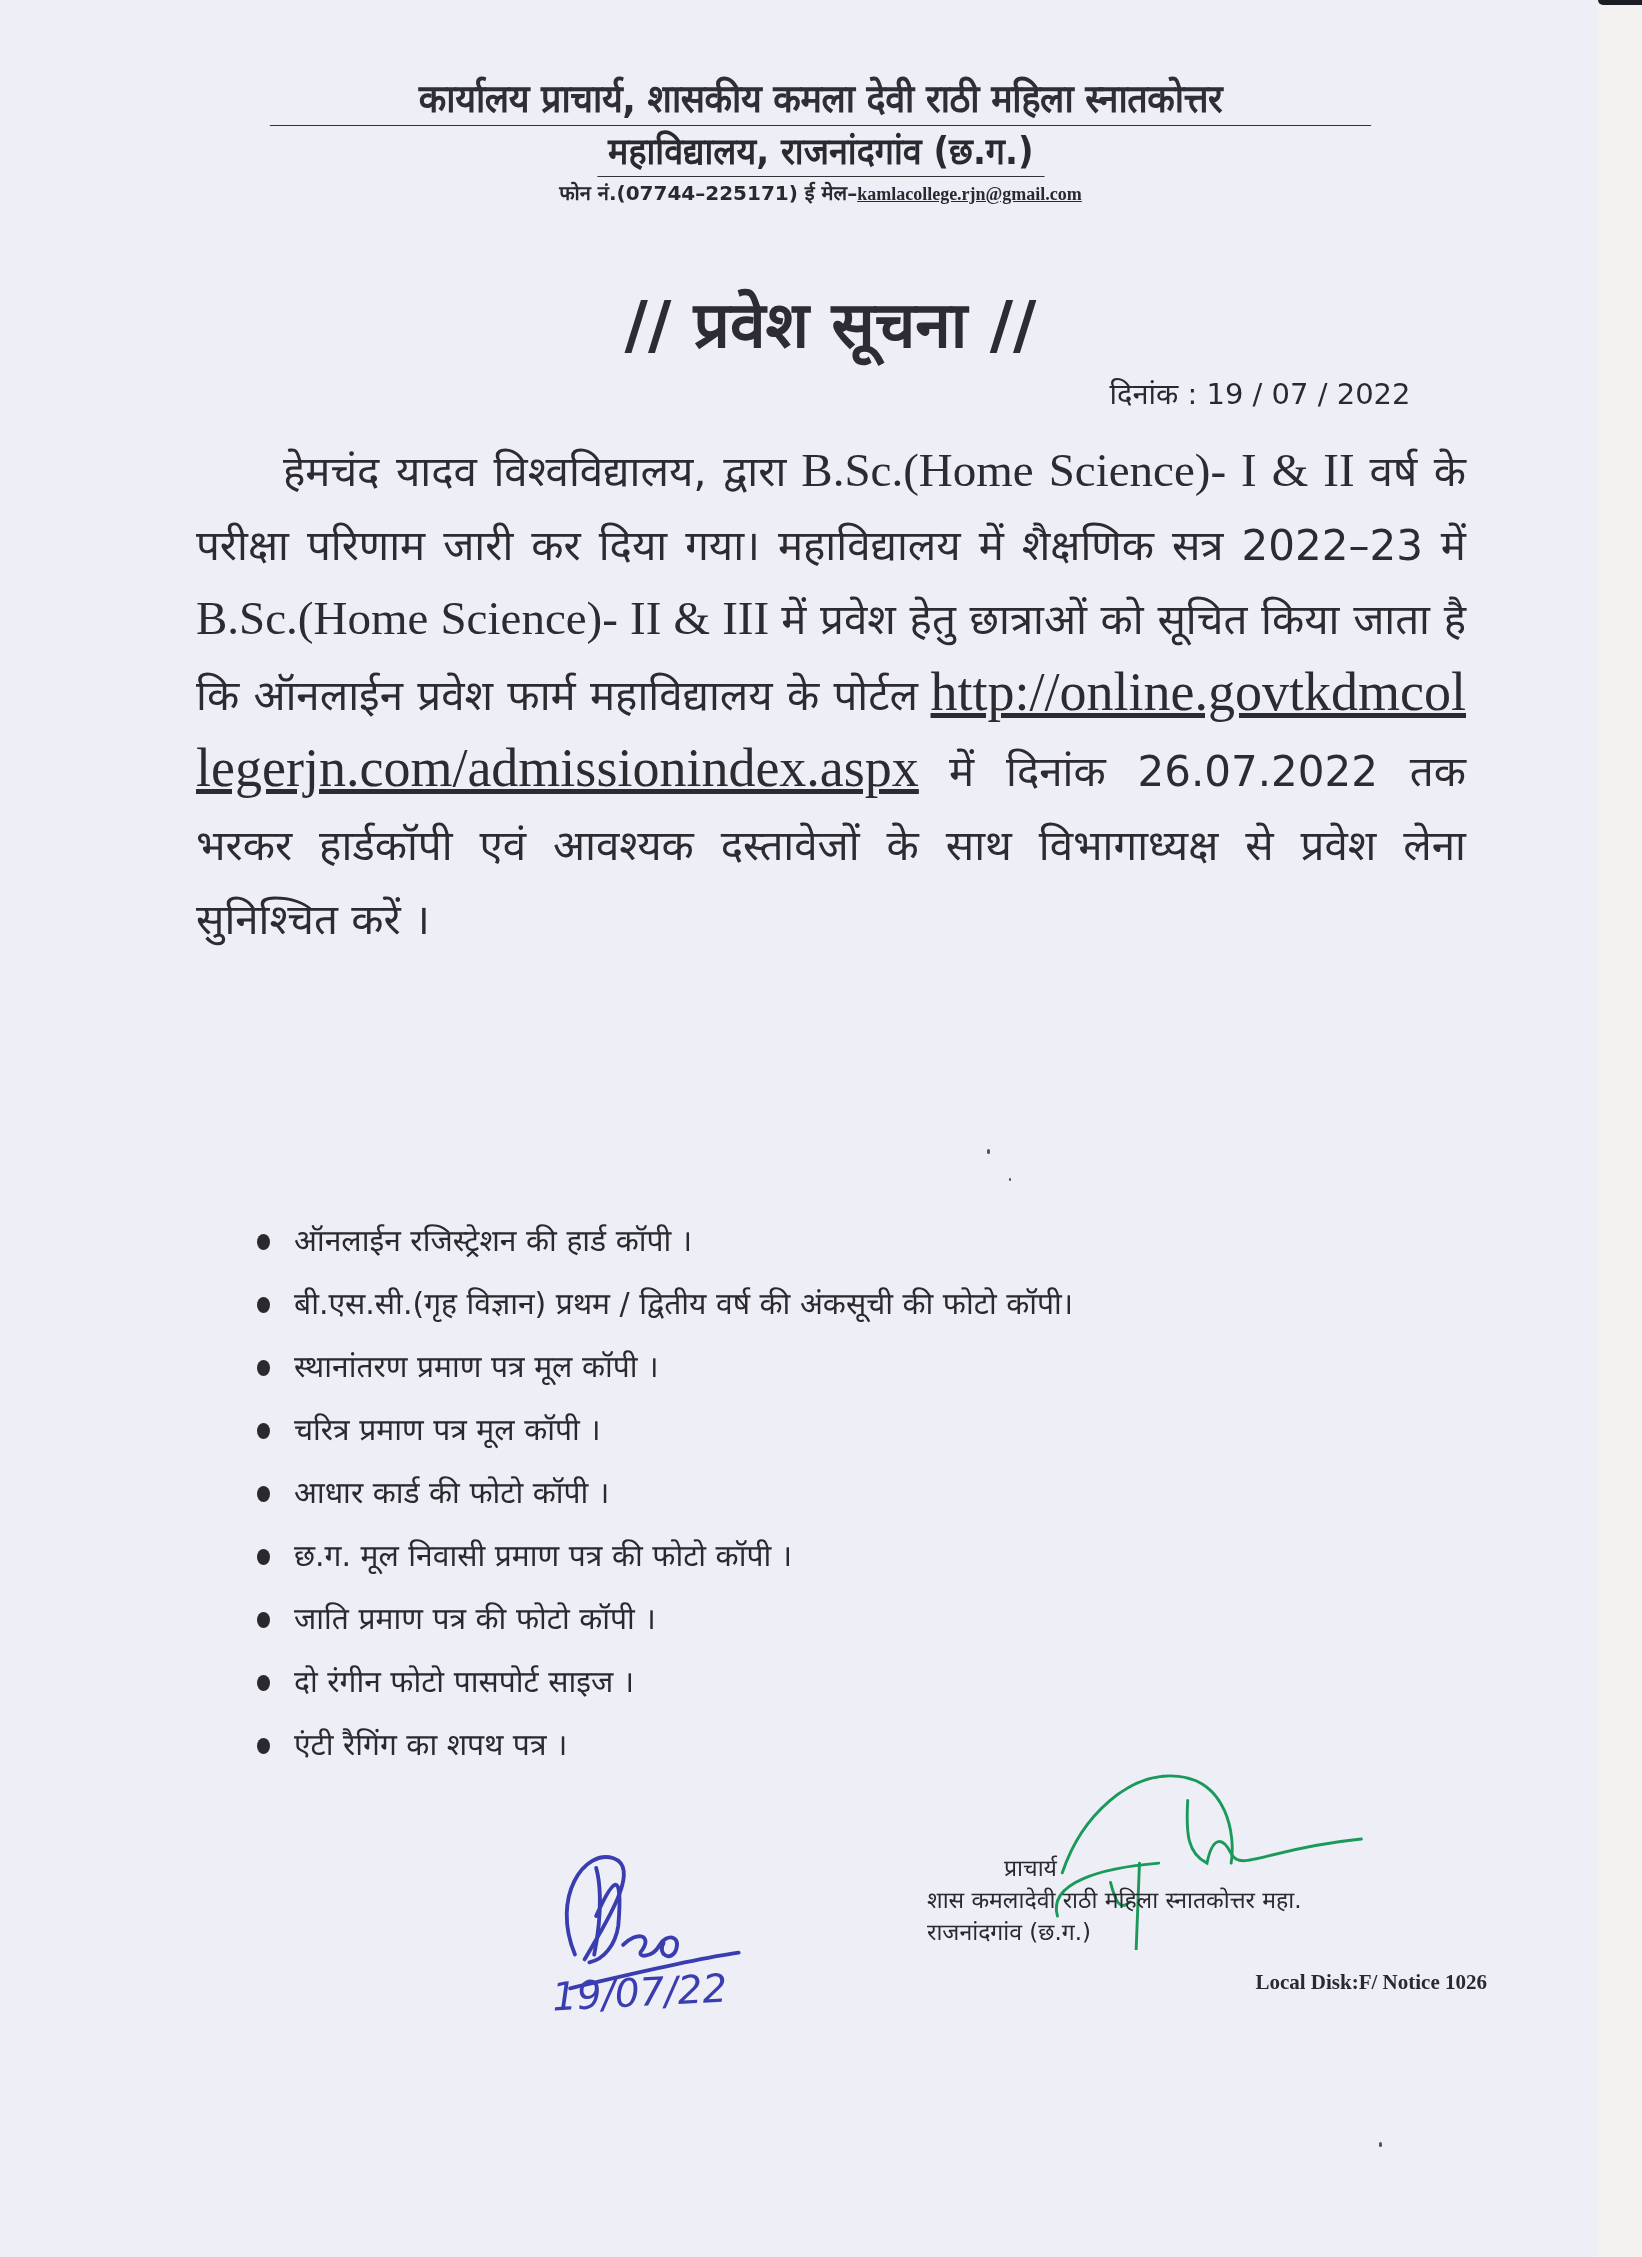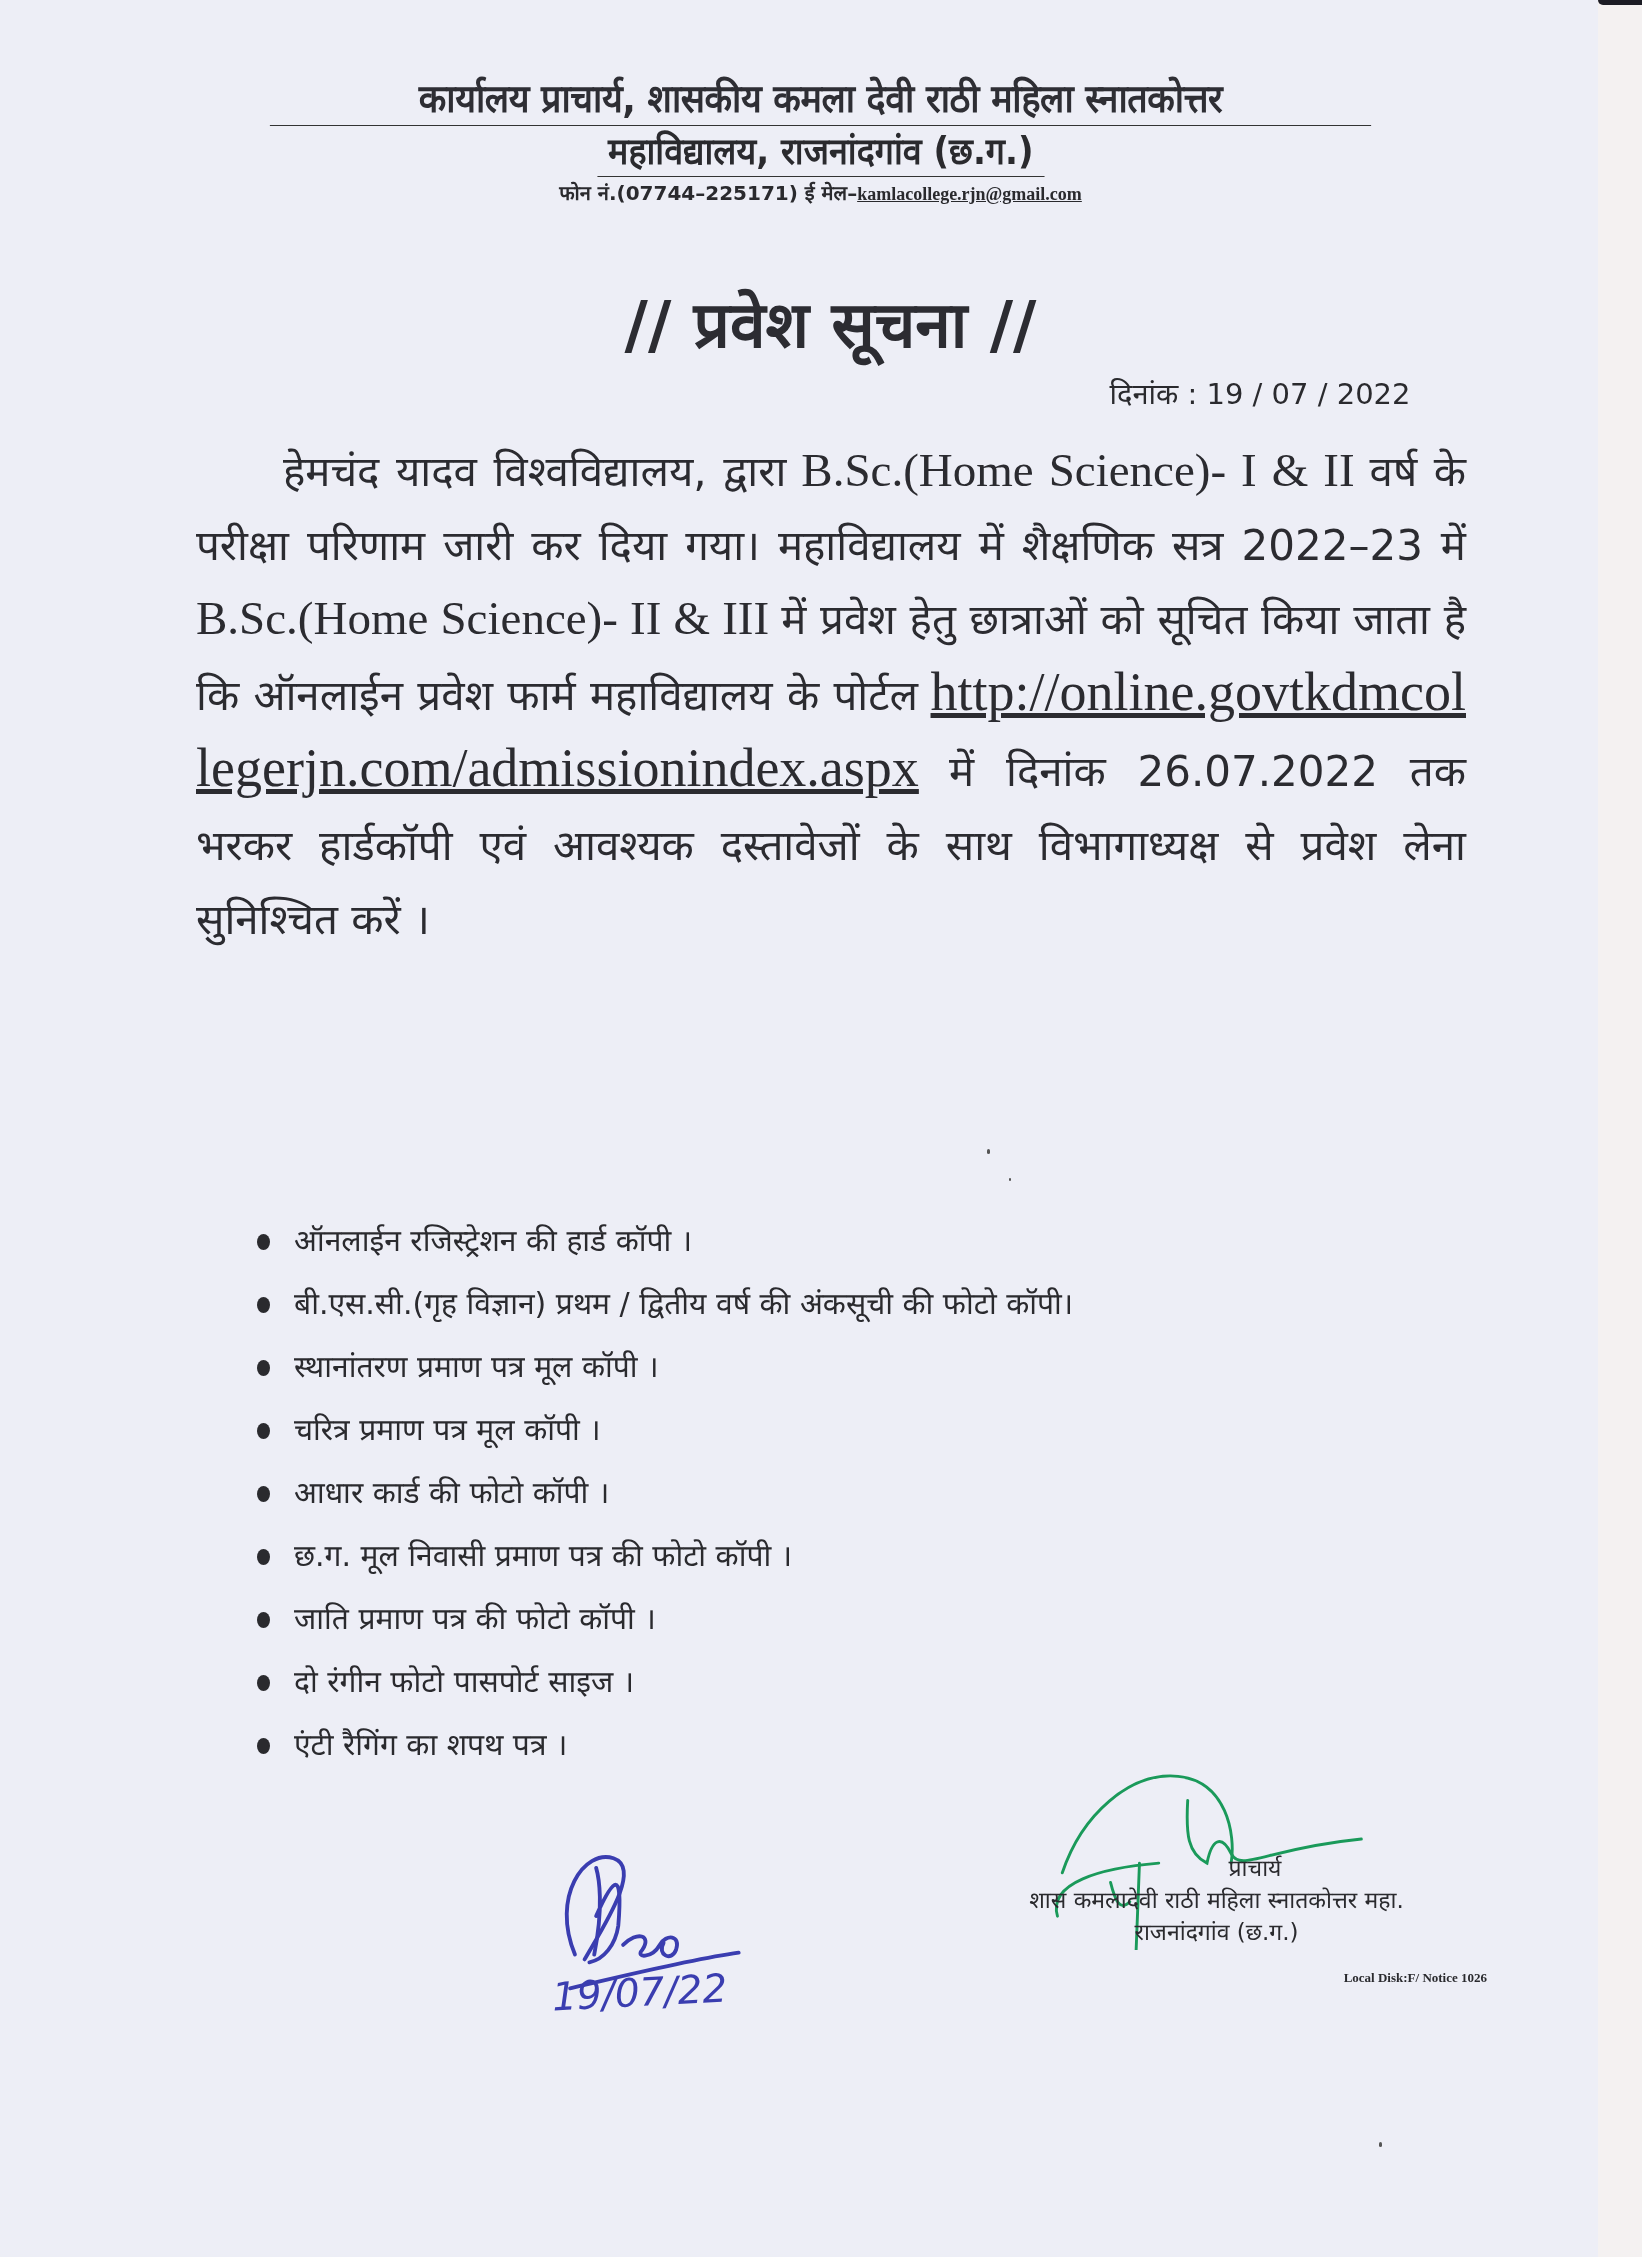--- a/index.html
+++ b/index.html
@@ -76,27 +76,27 @@
 
   .sig-left { position: absolute; left: 546px; top: 1839px; width: 212px; height: 183px; }
   .sig-left-date {
     position: absolute; left: 552px; top: 1970px;
     font-family: "DejaVu Sans", sans-serif; font-style: italic;
     font-size: 39px; color: #3a3db0; transform: rotate(-3deg);
   }
   .sig-right { position: absolute; left: 1043px; top: 1757px; width: 328px; height: 193px; }
 
   .principal {
-    position: absolute; left: 927px; top: 1852px; width: 579px; text-align: center;
+    position: absolute; left: 927px; top: 1852px; width: 579px; 
     font-family: "DejaVu Sans", sans-serif; font-size: 23px; line-height: 32px;
   }
   .principal .role { padding-left: 77px; }
   .file-ref {
     position: absolute; left: 1217px; top: 1970px; width: 270px; text-align: right;
-    font-family: "Liberation Serif", serif; font-weight: bold; font-size: 13px;
+    font-family: "Liberation Serif", serif; font-weight: bold; font-size: 21px;
   }
   .speck { position: absolute; width: 2.9px; height: 4.8px; background: #555; border-radius: 1.9px; }
 </style>
 </head>
 <body>
 
 <div class="page"></div>
 <div class="edge-strip"></div>
 <div class="edge-corner"></div>
 

